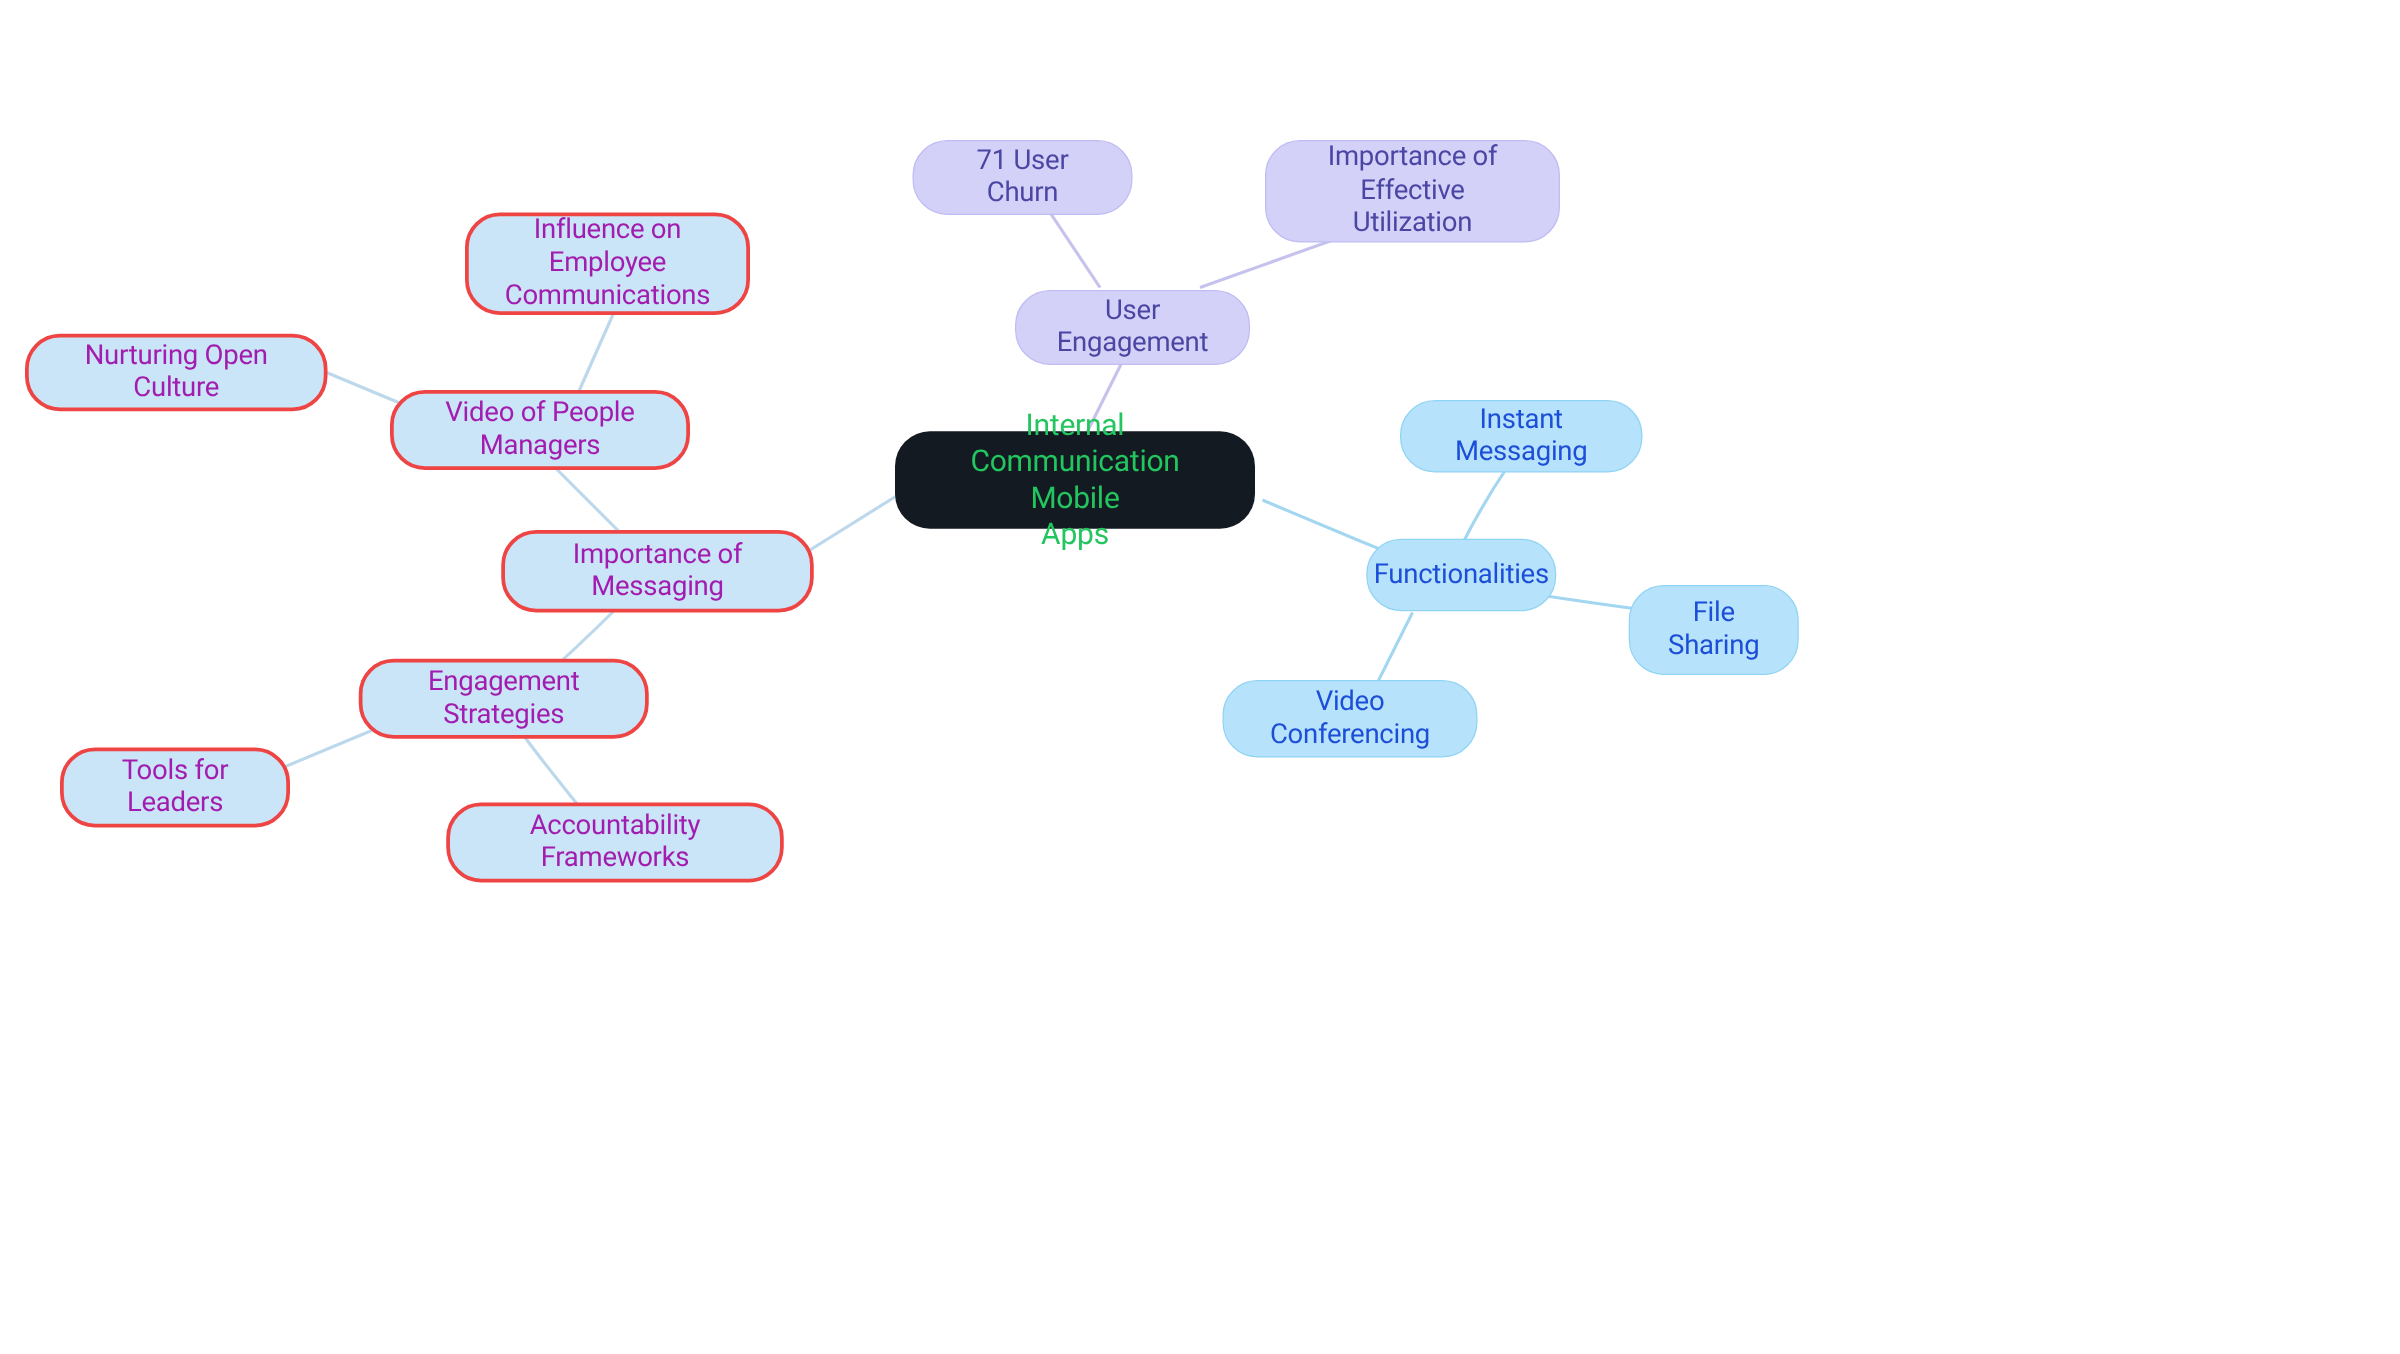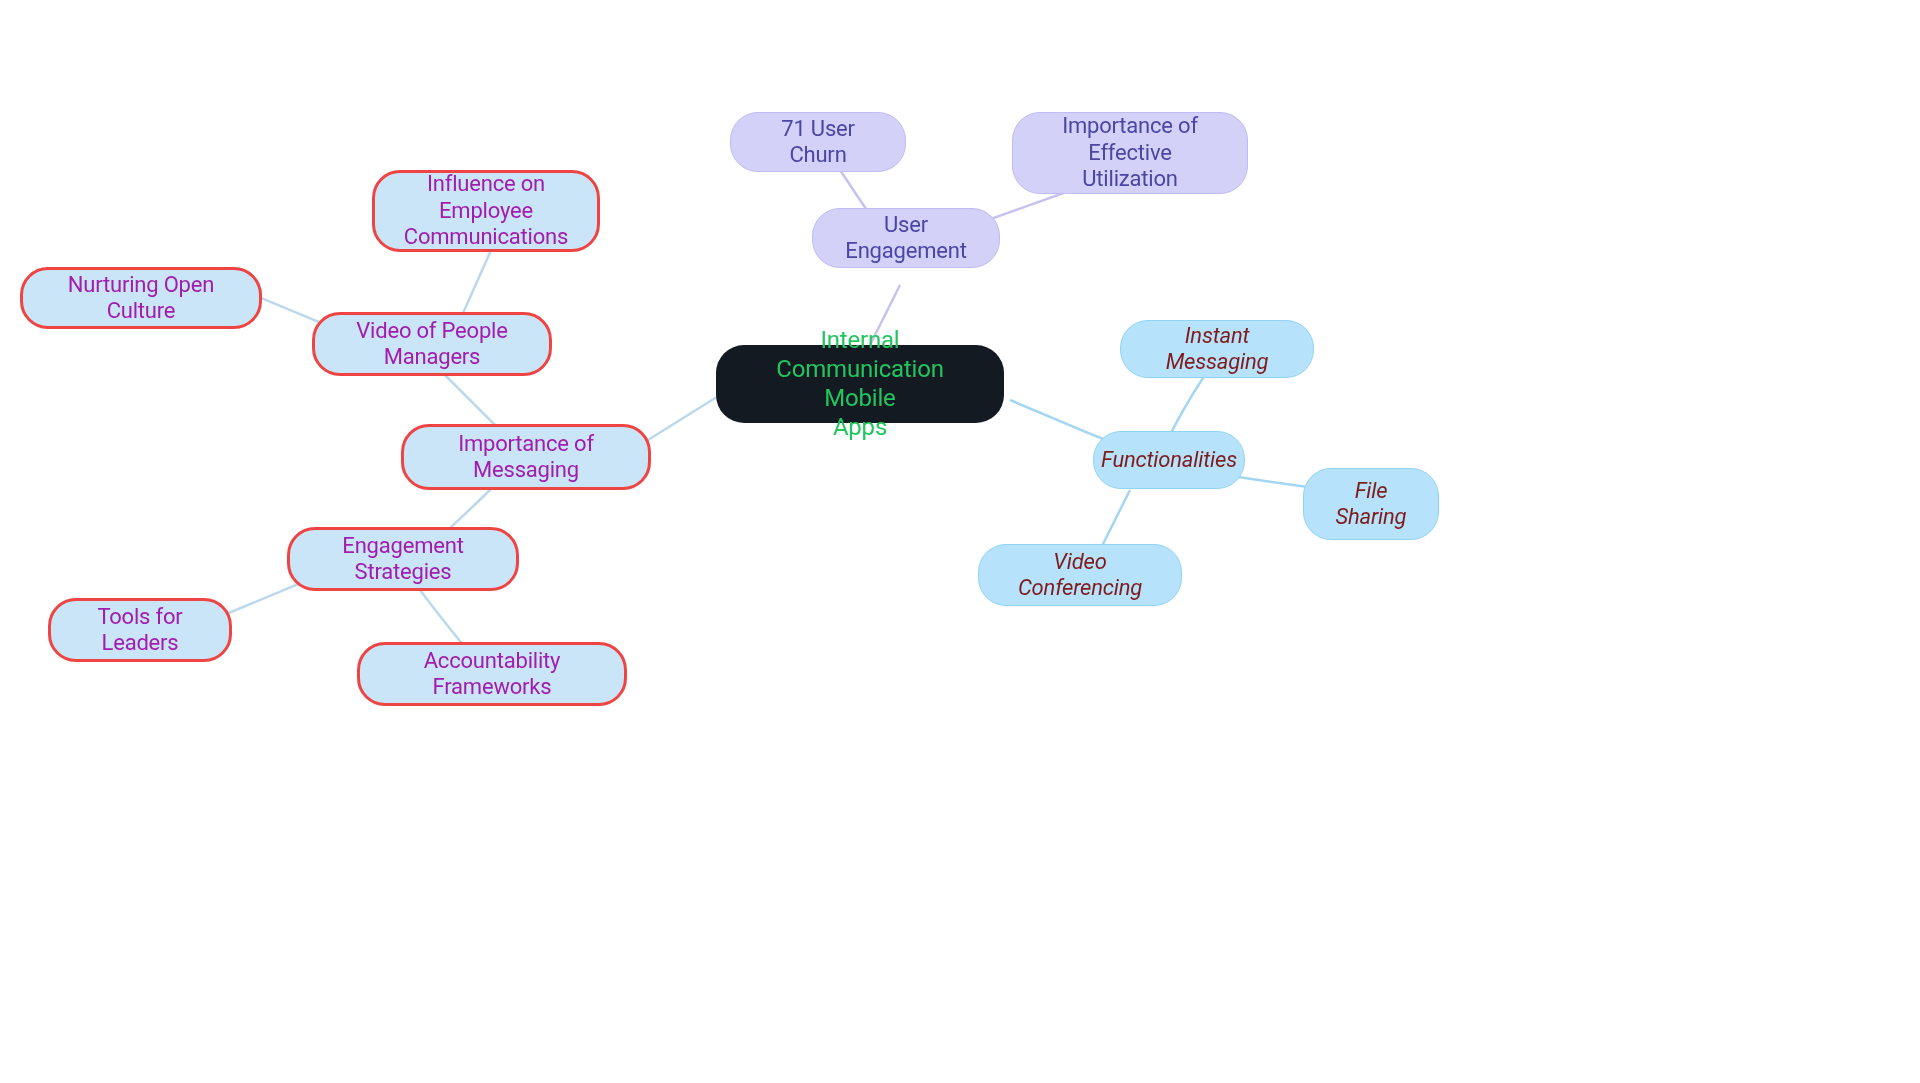--- a/index.html
+++ b/index.html
@@ -44,22 +44,21 @@
     font-size: 24px;
   }
   .blue {
     background: #cae5f7;
     border: 3px solid #ef4444;
     color: #a21caf;
   }
   .cyan {
     background: #b6e3fb;
     border: 1px solid #90d4f3;
-    color: #7f1d1d;
-    font-style: italic;
+    color: #1d4ed8;
   }
   .purple {
     background: #d3d1f8;
     border: 1px solid #bfbcf3;
     color: #4b46a3;
   }
 </style>
 </head>
 <body>
 
@@ -105,21 +104,21 @@
   <div class="node blue" style="left:372px; top:170px; width:228px; height:82px;">Influence on Employee<br>Communications</div>
 
   <div class="node blue" style="left:20px; top:239px; width:242px; height:62px;margin-top:28px;">Nurturing Open Culture</div>
 
   <div class="node blue" style="left:287px; top:527px; width:232px; height:64px;">Engagement Strategies</div>
 
   <div class="node blue" style="left:357px; top:642px; width:270px; height:64px;">Accountability Frameworks</div>
 
   <div class="node blue" style="left:48px; top:598px; width:184px; height:64px;">Tools for Leaders</div>
 
-  <div class="node purple" style="left:812px; top:208px; width:188px; height:60px;">User Engagement</div>
+  <div class="node purple" style="left:812px; top:232px; width:188px; height:60px;">User Engagement</div>
 
   <div class="node purple" style="left:730px; top:112px; width:176px; height:60px;">71 User Churn</div>
 
   <div class="node purple" style="left:1012px; top:112px; width:236px; height:82px;">Importance of Effective<br>Utilization</div>
 
   <div class="node cyan" style="left:1075px; top:431px; width:152px; height:58px;margin-left:18px;">Functionalities</div>
 
   <div class="node cyan" style="left:1120px; top:320px; width:194px; height:58px;">Instant Messaging</div>
 
   <div class="node cyan" style="left:978px; top:544px; width:204px; height:62px;">Video Conferencing</div>

